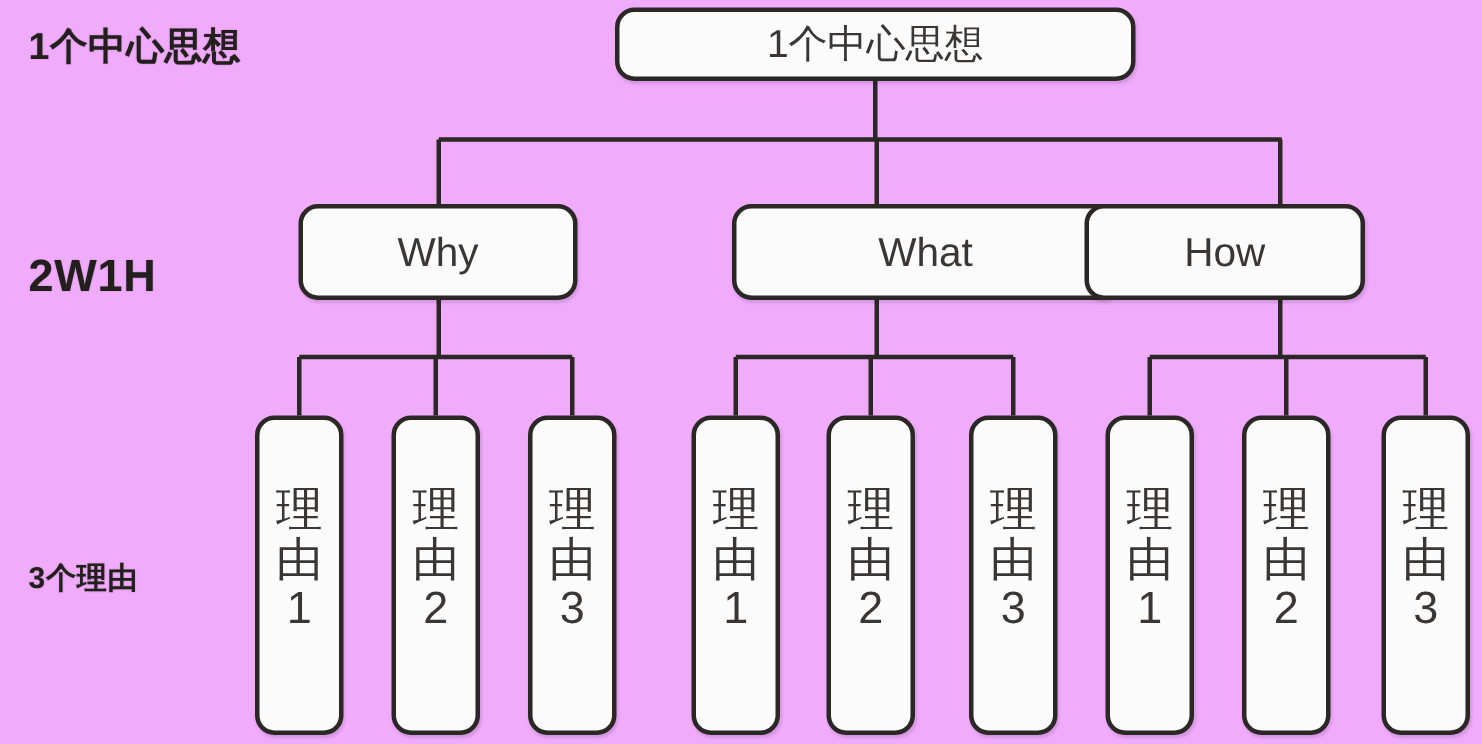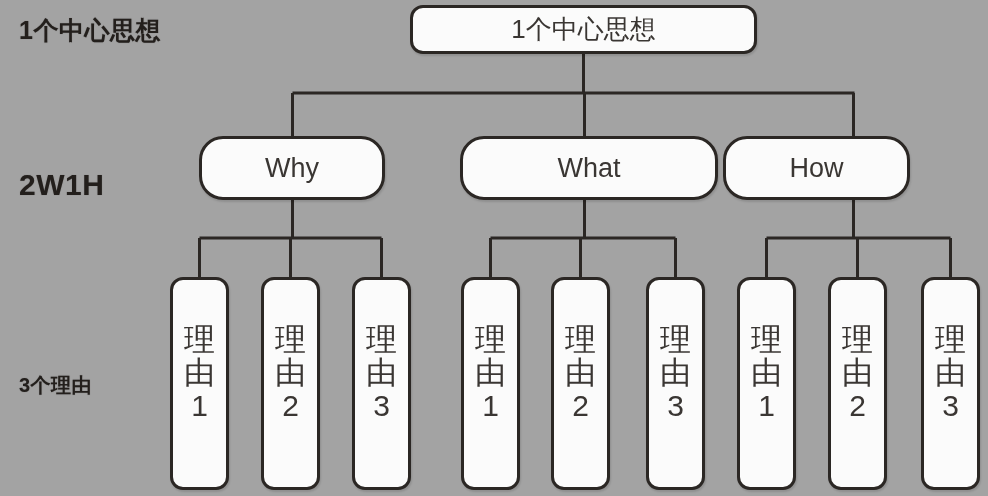--- a/index.html
+++ b/index.html
@@ -10,21 +10,21 @@
     width: 988px;
     height: 496px;
     background: #fafafa;
     font-family: "Liberation Sans", "DejaVu Sans", sans-serif;
     overflow: hidden;
   }
   #diagram {
     position: relative;
     width: 988px;
     height: 496px;
-    background: #a3a3a3;
+    background: #f0abfc;
   }
   svg#connectors {
     position: absolute;
     left: 0;
     top: 0;
     width: 988px;
     height: 496px;
     pointer-events: none;
   }
 
@@ -63,25 +63,25 @@
     height: 49px;
     font-size: 26px;
     border-radius: 13px;
   }
 
   
   .node.mid {
     top: 136px;
     height: 64px;
     font-size: 27px;
-    border-radius: 24px;
+    border-radius: 13px;
     font-weight: 400;
   }
   .node.mid.m0 { left: 199px; width: 186px; }
-  .node.mid.m1 { left: 460px; width: 258px; }
+  .node.mid.m1 { left: 488px; width: 258px; }
   .node.mid.m2 { left: 723px; width: 187px; }
 
   
   .node.leaf {
     top: 277px;
     width: 59px;
     height: 213px;
     border-radius: 13px;
     border-width: 3px;
     flex-direction: column;

